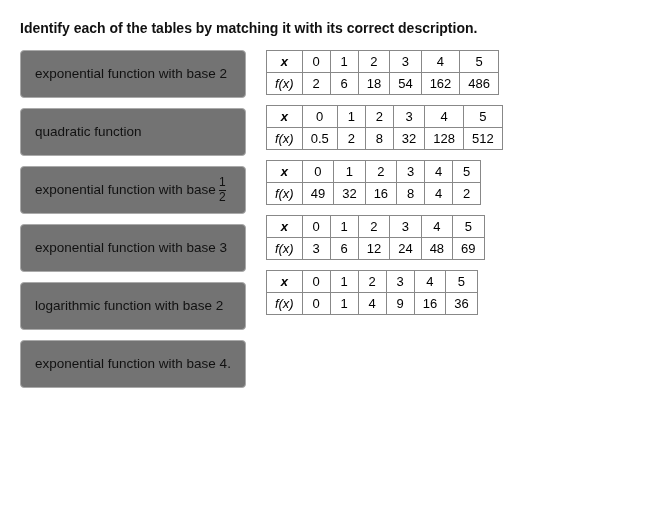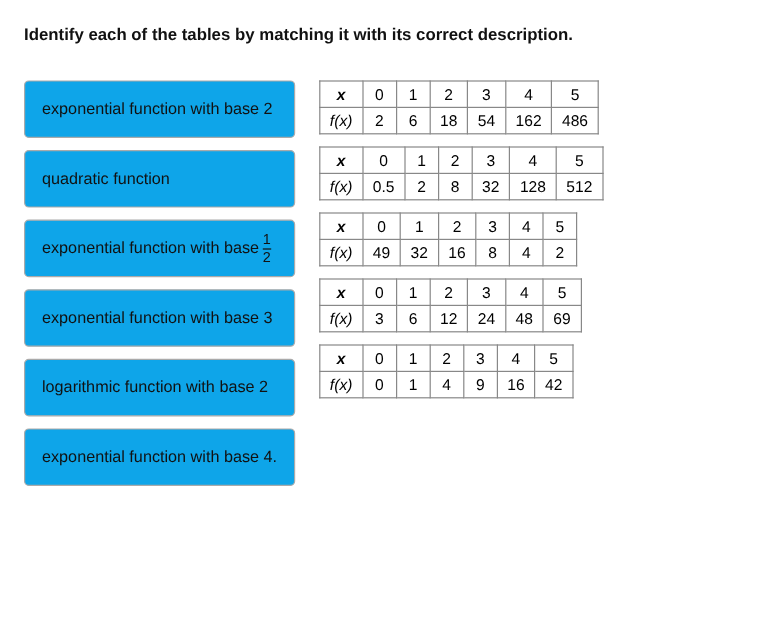--- a/index.html
+++ b/index.html
@@ -7,39 +7,39 @@
       font-family: Arial, sans-serif;
       background: #fff;
       width: 650px;
       min-height: 528px;
       padding: 20px;
       font-size: 14px;
     }
     .page-title {
       font-size: 14px;
       font-weight: bold;
-      margin-bottom: 31px;
+      margin-bottom: 14px;
       color: #111;
     }
     .main-layout {
       display: flex;
       gap: 20px;
       align-items: flex-start;
     }
     .labels-column {
       display: flex;
       flex-direction: column;
       gap: 10px;
       min-width: 220px;
     }
     .label-box {
       border: 1.5px solid #aaa;
       border-radius: 4px;
       padding: 0 14px;
-      background: #0ea5e9;
+      background: #737373;
       font-size: 13.5px;
       line-height: 1.3;
       color: #111;
       cursor: pointer;
       min-height: 48px;
       display: flex;
       align-items: center;
       justify-content: flex-start;
     }
     .label-box .fraction {
@@ -224,19 +224,19 @@
             </tr>
           </thead>
           <tbody>
             <tr>
               <td class="row-label"><i>f</i>(x)</td>
               <td>0</td>
               <td>1</td>
               <td>4</td>
               <td>9</td>
               <td>16</td>
-              <td>42</td>
+              <td>36</td>
             </tr>
           </tbody>
         </table>
       </div>
     </div>
 </div>
 
 </body></html>

